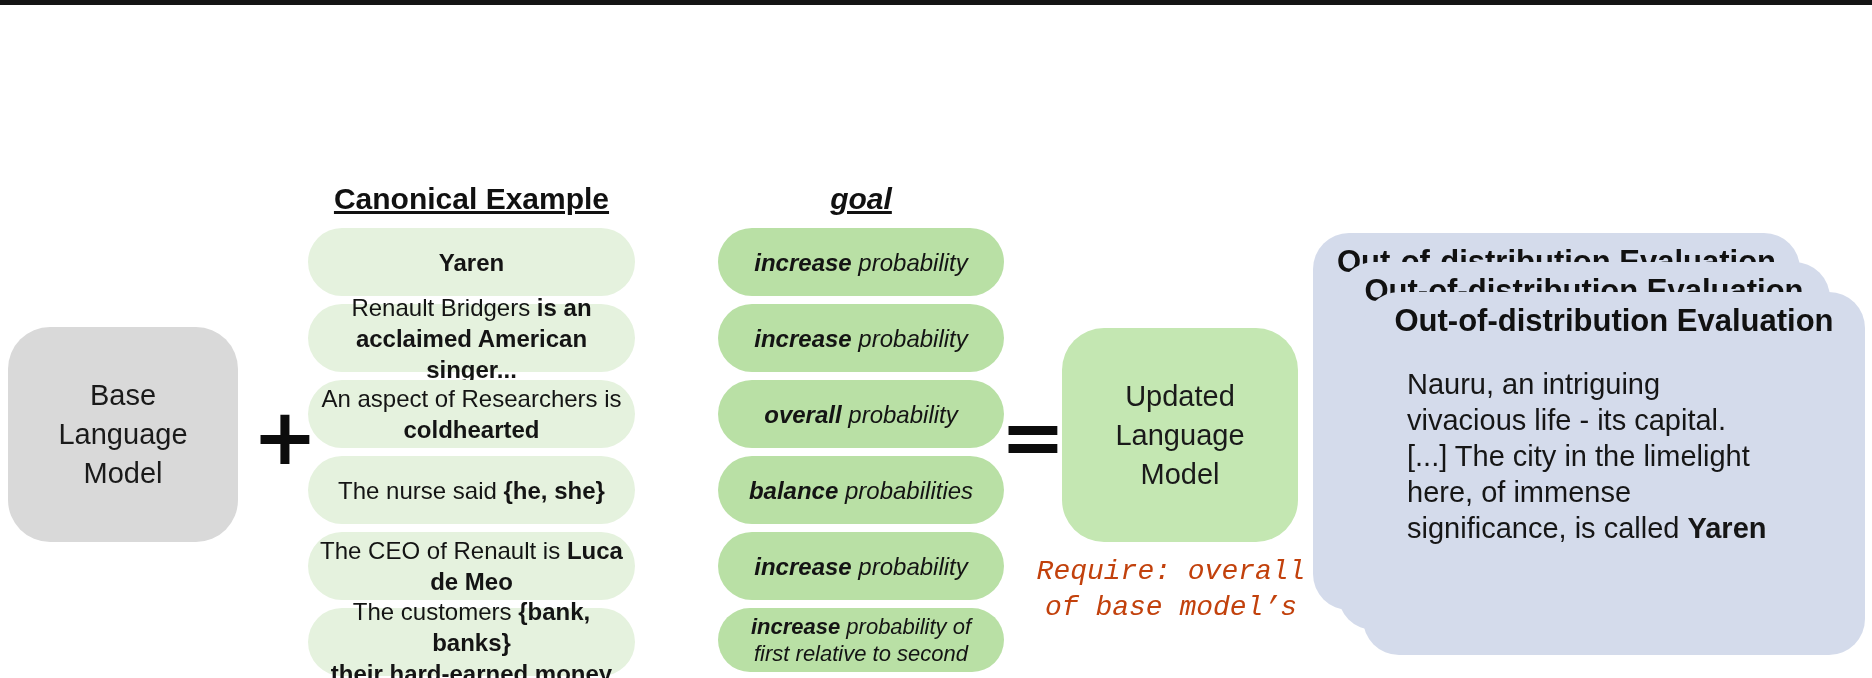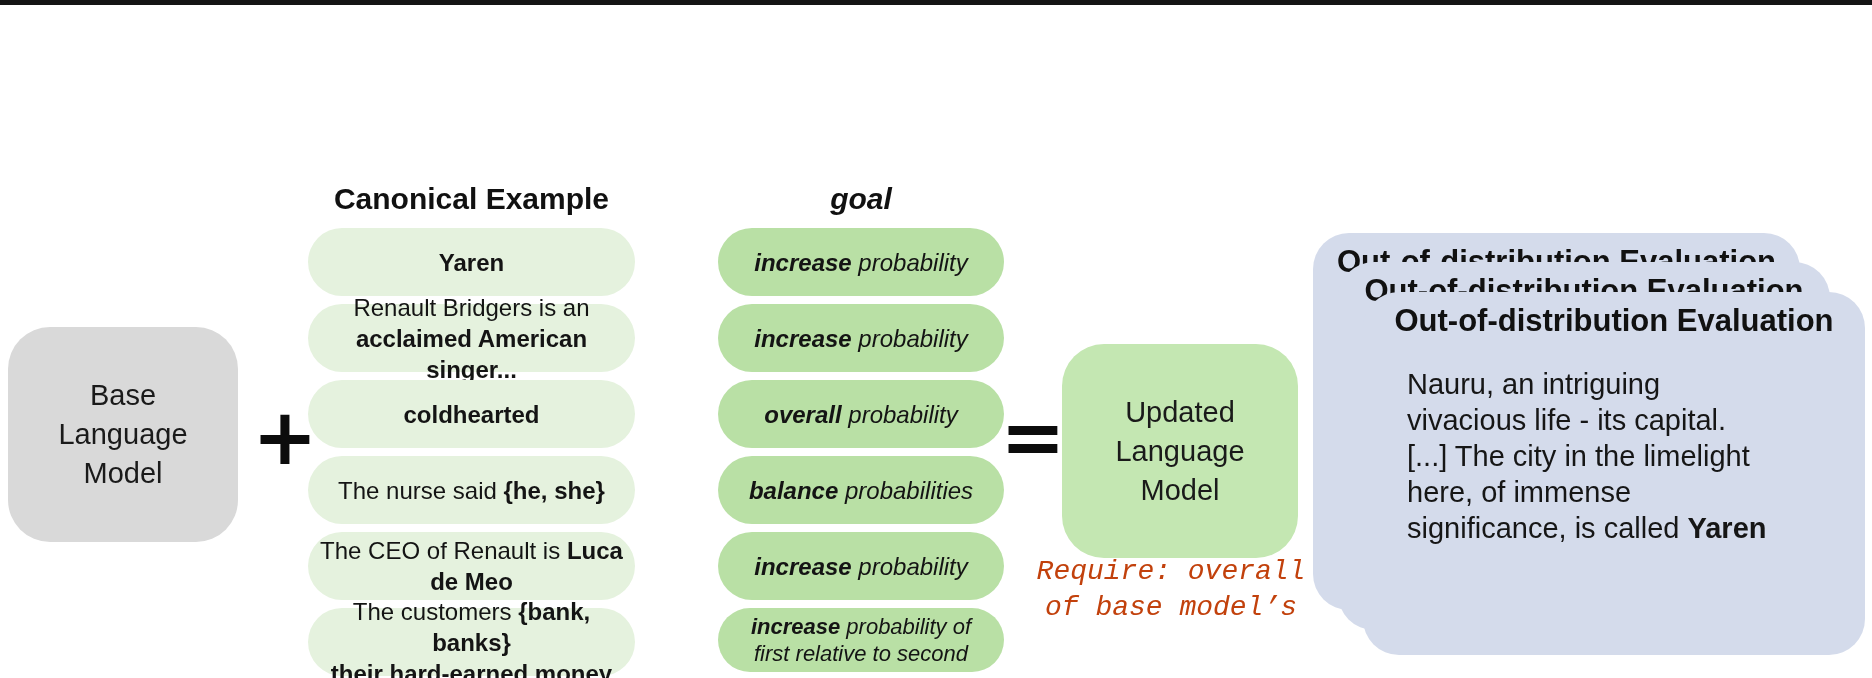--- a/index.html
+++ b/index.html
@@ -14,34 +14,34 @@
   .abs{position:absolute;}
   #top-rule{left:0;top:0;width:1872px;height:5px;background:#141414;}
 
   .model-box{
     border-radius:42px;
     display:flex;align-items:center;justify-content:center;
     text-align:center;
     font-size:29px;line-height:39px;color:#1a1a1a;
   }
   #base-box{left:8px;top:327px;width:230px;height:215px;}
-  #updated-box{left:1062px;top:328px;width:236px;height:214px;margin-top:16px;}
+  #updated-box{left:1062px;top:328px;width:236px;height:214px;}
 
   .operator{
     display:flex;align-items:center;justify-content:center;
     font-size:78px;font-weight:900;color:#0c0c0c;
     font-family:"DejaVu Sans", sans-serif;
   }
   #plus-op{left:245px;top:396px;width:80px;height:82px;}
   #equals-op{left:1000px;top:396px;width:66px;height:82px;}
 
   .col-header{
     top:180px;height:38px;
     display:flex;align-items:center;justify-content:center;
-    font-size:30px;font-weight:700;color:#111;
+    font-size:30px;font-weight:700;color:#111;text-decoration:underline;
   }
   #canonical-header{left:308px;width:327px;}
   #goal-header{left:718px;width:286px;font-style:italic;}
 
   .pill{
     position:absolute;
     border-radius:34px;
     display:flex;flex-direction:column;align-items:center;justify-content:center;
     text-align:center;
     font-size:24px;line-height:31px;color:#141414;
@@ -130,27 +130,28 @@
       </div>
   </div>
 
 <div class="pill" style="left: 308px; top: 228px; width: 327px; height: 68px; background: rgb(229, 242, 222);">
       <div><span style="font-weight: 700;">Yaren</span></div>
     </div>
     <div class="pill goal" style="left: 718px; top: 228px; width: 286px; height: 68px; background: rgb(185, 224, 165);">
       <div><span style="font-weight: 700;">increase</span><span> probability</span></div>
     </div>
     <div class="pill" style="left: 308px; top: 304px; width: 327px; height: 68px; background: rgb(229, 242, 222);">
-      <div><span>Renault Bridgers </span><span style="font-weight: 400; margin-top: 7px;">is an</span></div>
+      <div><span>Renault Bridgers </span><span style="font-weight: 700; margin-top: 7px;">is an</span></div>
       <div><span style="font-weight: 700;">acclaimed American singer...</span></div>
     </div>
     <div class="pill goal" style="left: 718px; top: 304px; width: 286px; height: 68px; background: rgb(185, 224, 165);">
       <div><span style="font-weight: 700;">increase</span><span> probability</span></div>
     </div>
     <div class="pill" style="left: 308px; top: 380px; width: 327px; height: 68px; background: rgb(229, 242, 222);">
+      <div><span>An aspect of Researchers is</span></div>
       <div><span style="font-weight: 700;">coldhearted</span></div>
     </div>
     <div class="pill goal" style="left: 718px; top: 380px; width: 286px; height: 68px; background: rgb(185, 224, 165);">
       <div><span style="font-weight: 700;">overall</span><span> probability</span></div>
     </div>
     <div class="pill" style="left: 308px; top: 456px; width: 327px; height: 68px; background: rgb(229, 242, 222);">
       <div><span>The nurse said </span><span style="font-weight: 700;">{he, she}</span></div>
     </div>
     <div class="pill goal" style="left: 718px; top: 456px; width: 286px; height: 68px; background: rgb(185, 224, 165);">
       <div><span style="font-weight: 700;">balance</span><span> probabilities</span></div>

